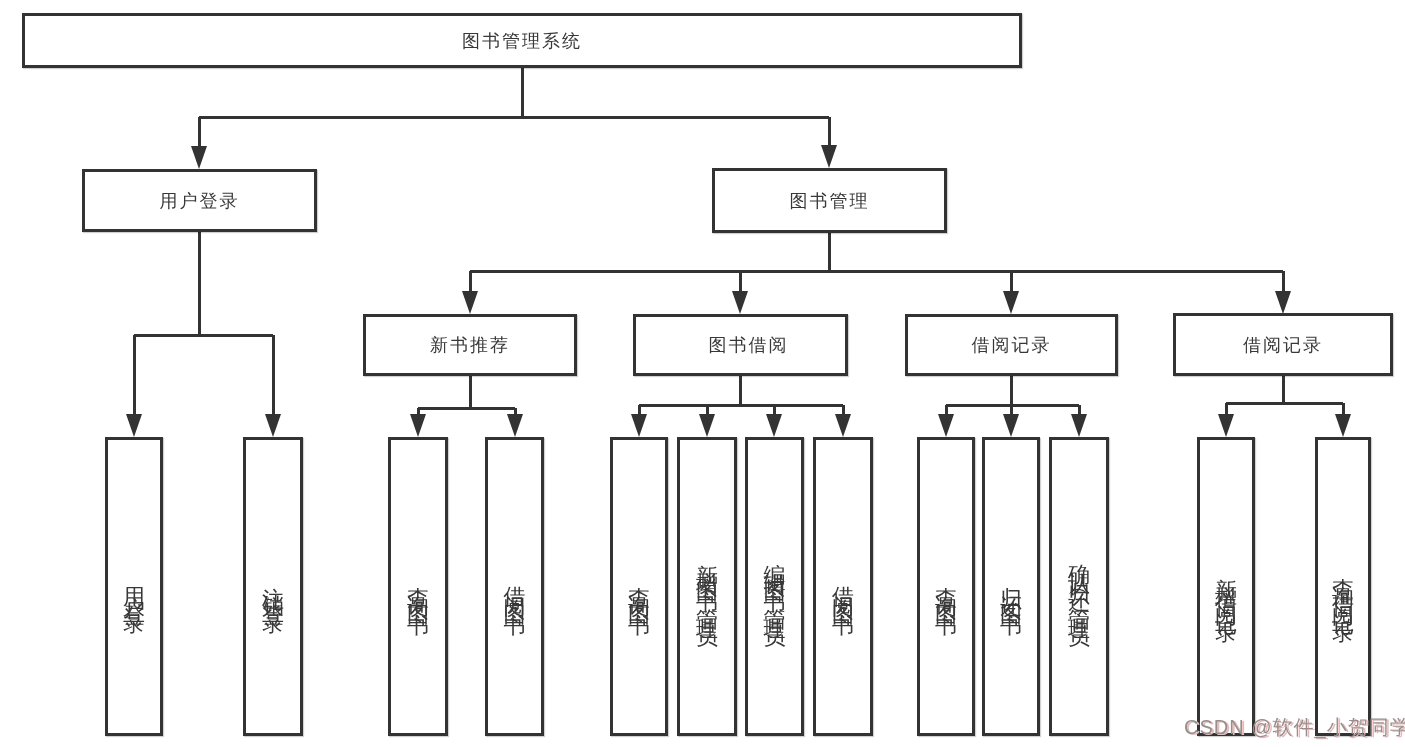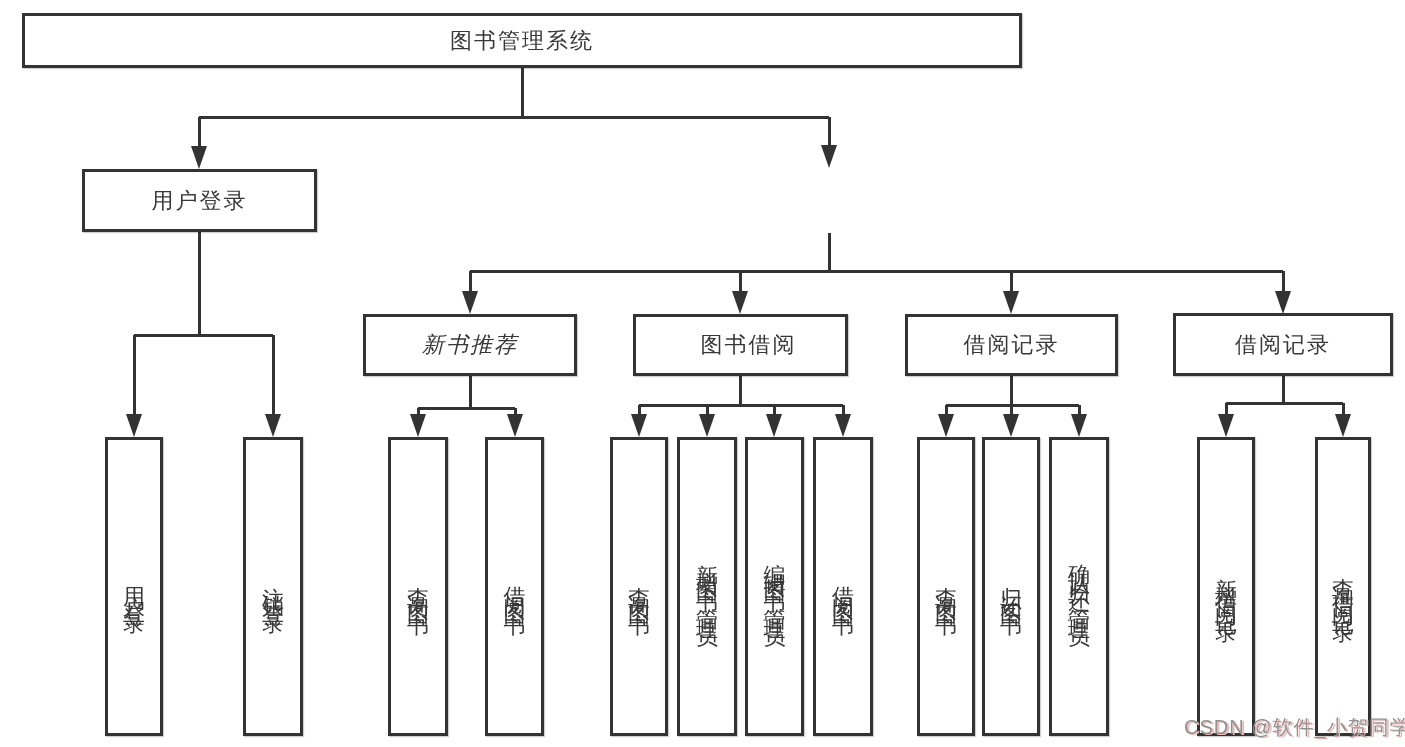--- a/index.html
+++ b/index.html
@@ -8,21 +8,21 @@
     font-family:"Liberation Sans","DejaVu Sans",sans-serif;color:#383838;
   }
   #connectors{position:absolute;left:0;top:0;z-index:0;pointer-events:none;}
   .node{
     position:absolute;box-sizing:border-box;background:#ffffff;
     border:3px solid #333333;z-index:1;
     display:flex;align-items:center;justify-content:center;
     box-shadow:1px 1px 1px rgba(0,0,0,0.18);
   }
   .hnode .lbl{
-    font-size:22px;letter-spacing:2px;color:#383838;white-space:nowrap;text-align:right;
+    font-size:18px;letter-spacing:2px;color:#383838;white-space:nowrap;text-align:right;
   }
   .vnode .lbl{
     writing-mode:vertical-rl;text-orientation:mixed;
     font-size:22px;letter-spacing:9px;line-height:1.0;color:#383838;
   }
   #watermark{
     position:absolute;left:1184px;top:714px;z-index:2;
     font-size:20px;color:#919191;letter-spacing:1px;white-space:nowrap;
     text-shadow:2px 1px 0 #f0b6b6;
   }
@@ -98,22 +98,25 @@
     </g>
   </svg>
 
   <div class="node hnode" style="left:22px;top:13px;width:1000px;height:55px;">
     <span class="lbl">图书管理系统</span>
   </div>
 
   <div class="node hnode" style="left:82px;top:169px;width:235px;height:63px;">
     <span class="lbl">用户登录</span>
   </div>
+  <div class="node hnode" style="left:712px;top:168px;width:235px;height:65px;">
+    <span class="lbl">图书管理</span>
+  </div>
 
-  <div class="node hnode" style="left:363px;top:314px;width:214px;height:62px;font-style:italic;">
+  <div class="node hnode" style="left:363px;top:314px;width:214px;height:62px;">
     <span class="lbl">新书推荐</span>
   </div>
   <div class="node hnode" style="left:633px;top:314px;width:215px;height:62px;padding-left:16px;">
     <span class="lbl">图书借阅</span>
   </div>
   <div class="node hnode" style="left:905px;top:314px;width:213px;height:62px;">
     <span class="lbl">借阅记录</span>
   </div>
   <div class="node hnode" style="left:1173px;top:313px;width:220px;height:63px;">
     <span class="lbl">借阅记录</span>

